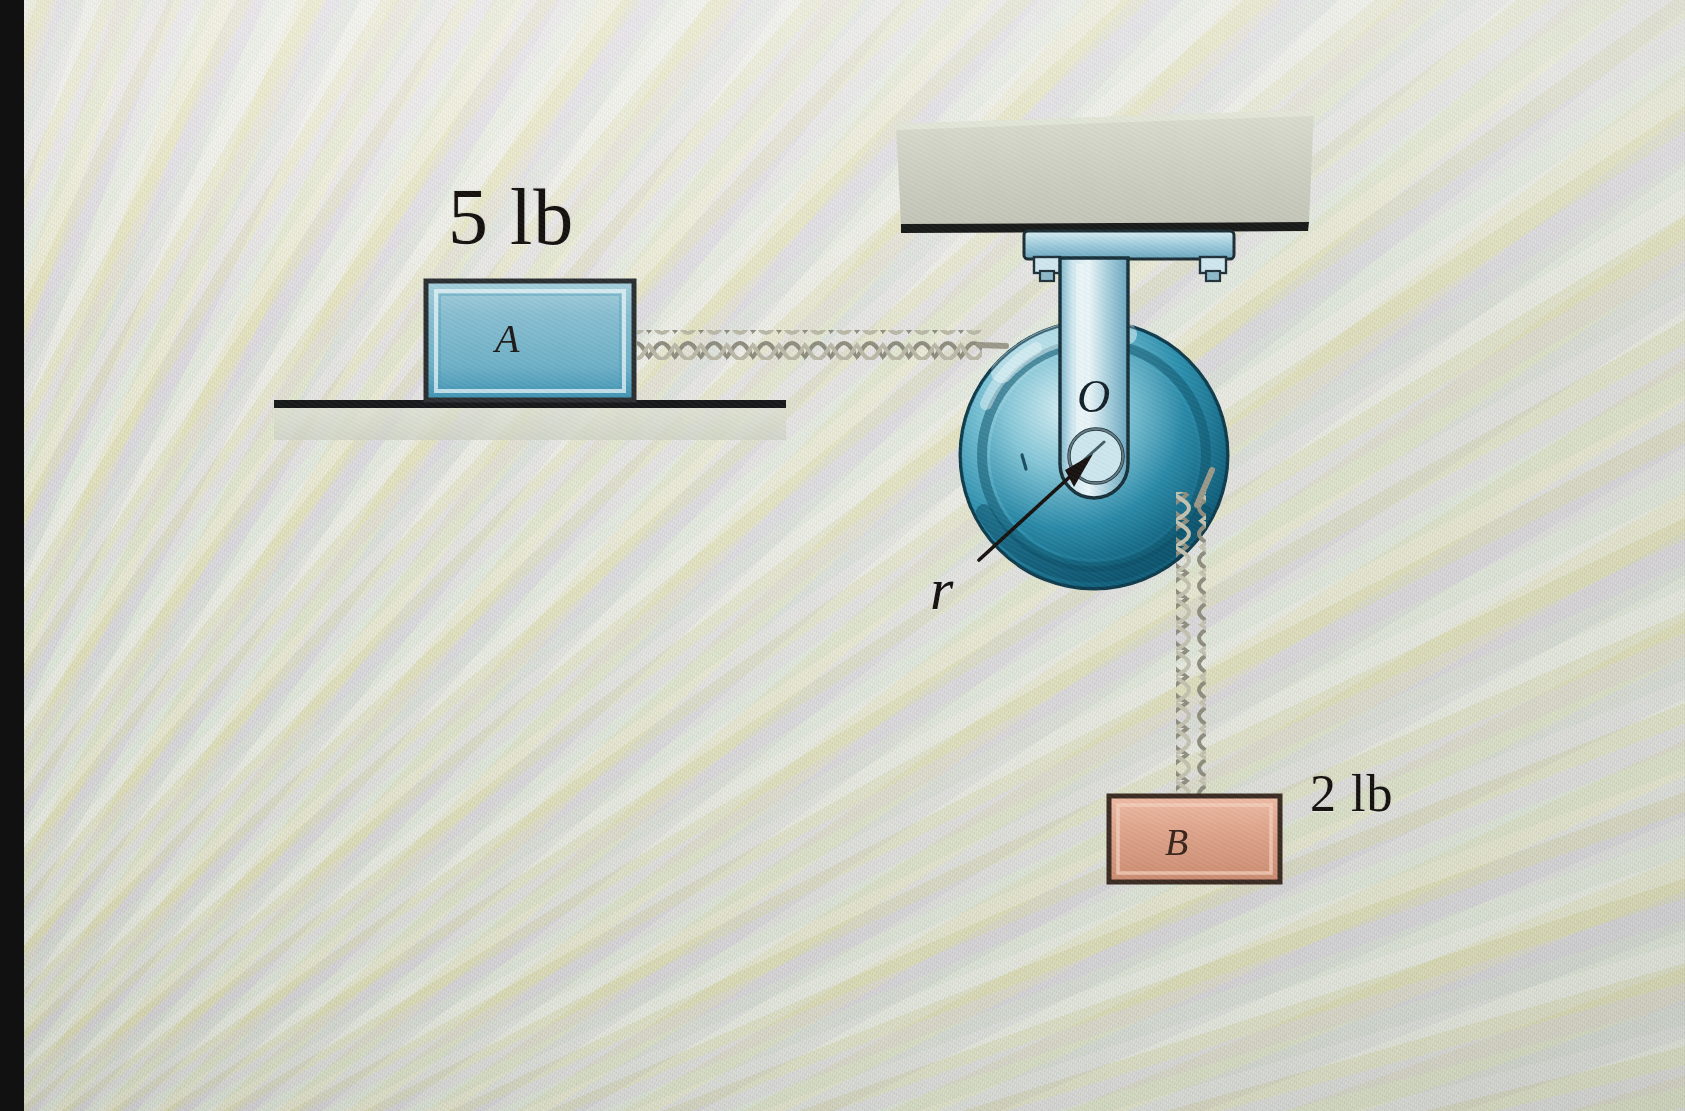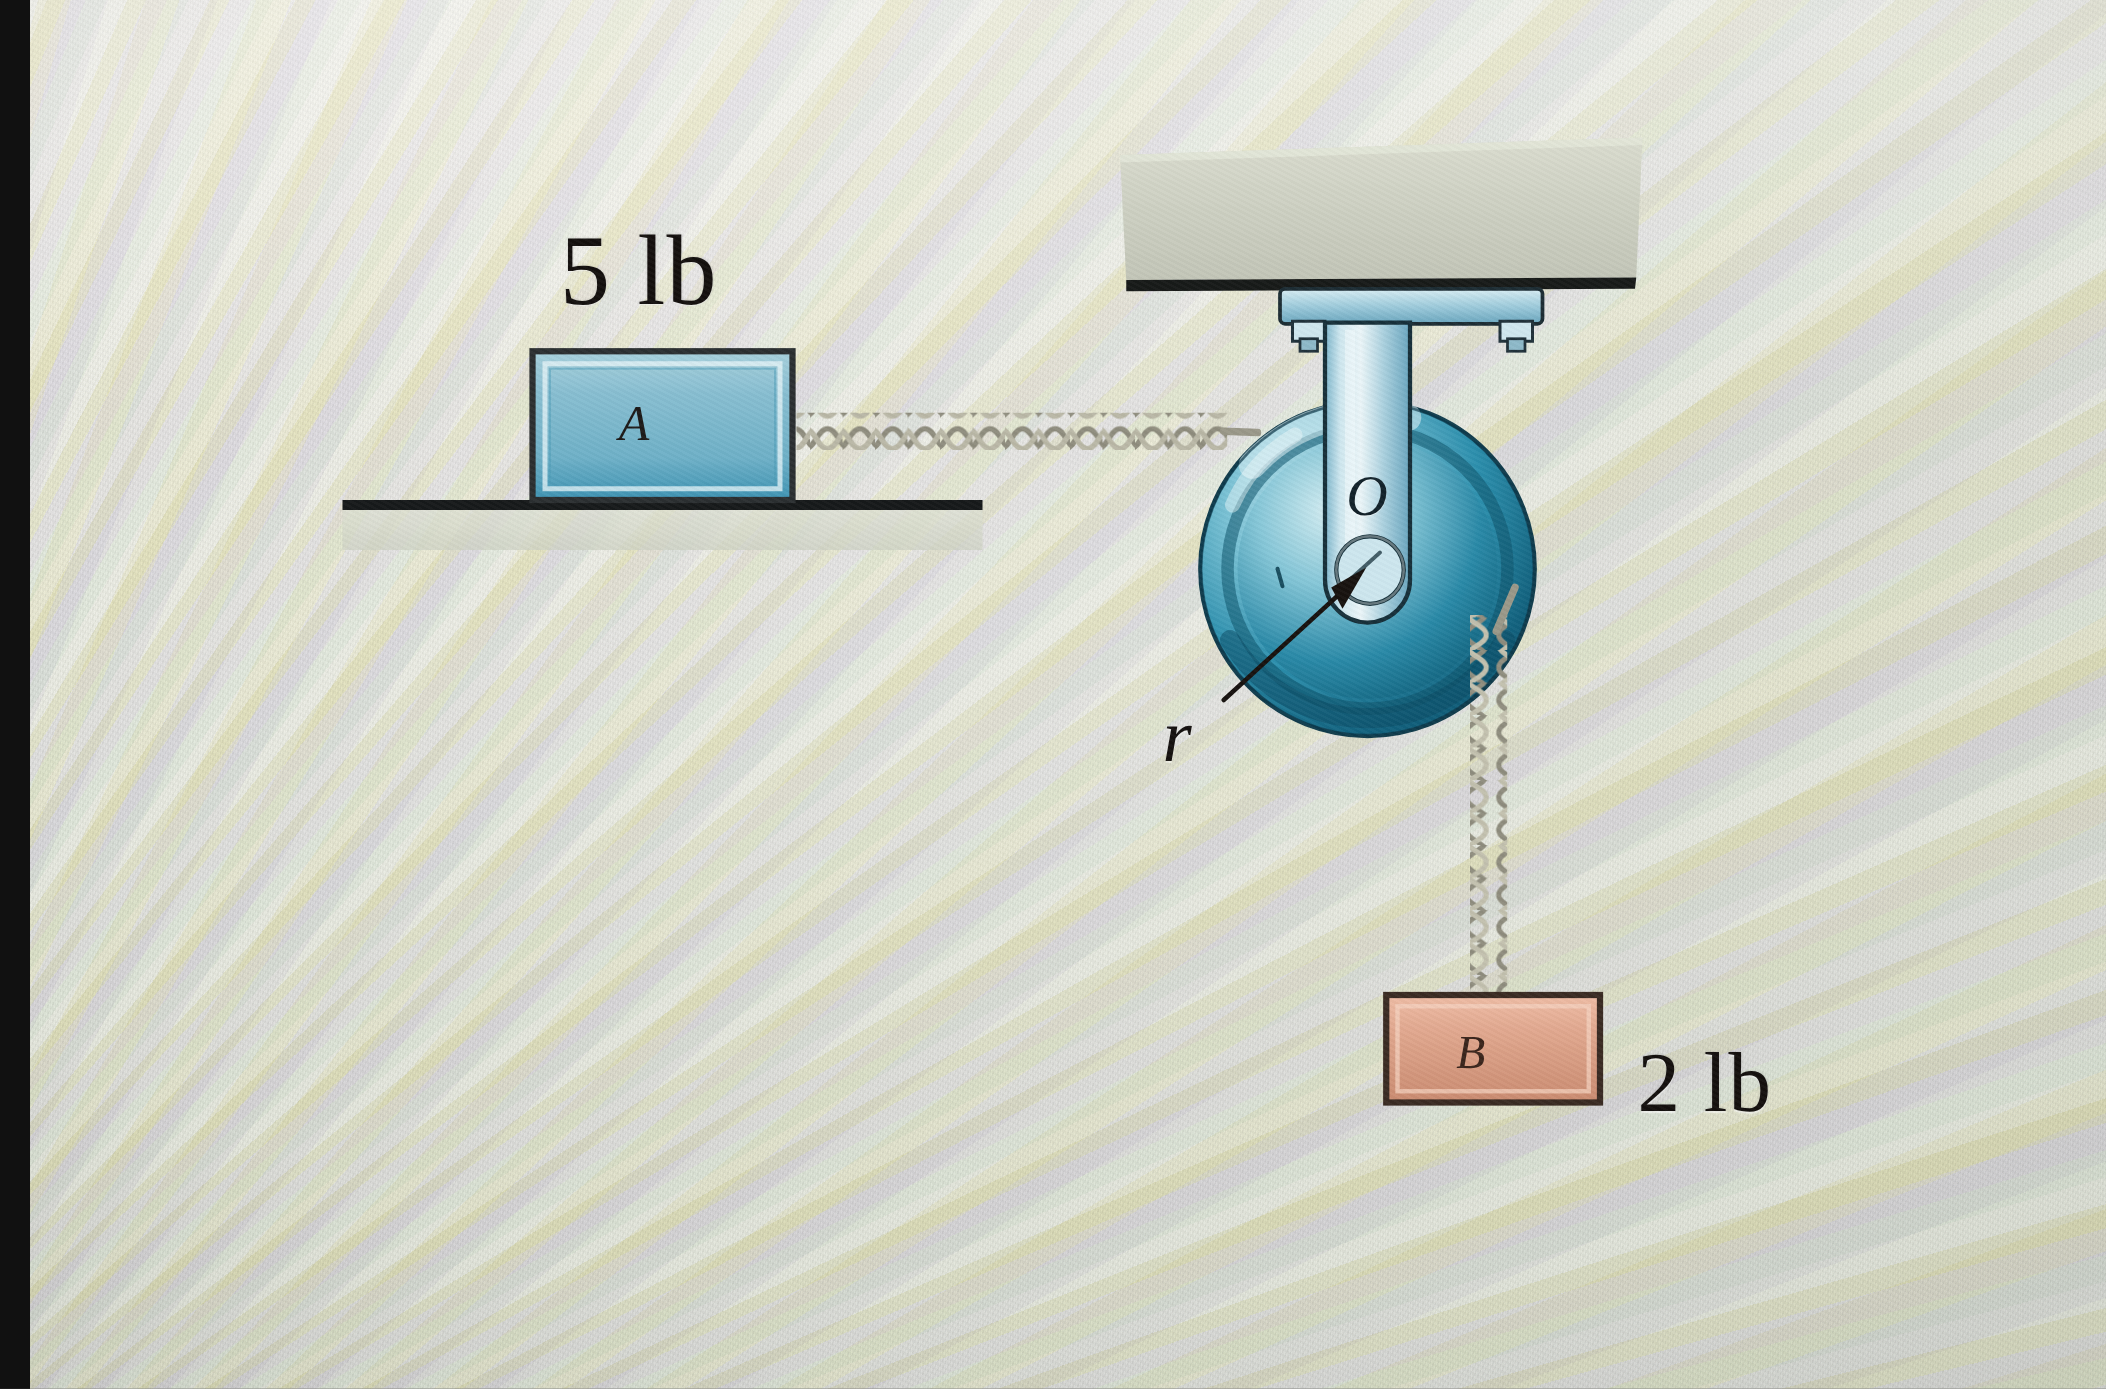--- a/index.html
+++ b/index.html
@@ -60,21 +60,21 @@
     background:linear-gradient(180deg, rgba(255,255,255,.35), rgba(255,255,255,0));
   }
 
   
   .art{position:absolute;left:0;top:0;width:1685px;height:1111px;}
 
   
   .lbl{position:absolute;color:#14100e;white-space:nowrap;}
   .lbl-5lb{left:424px;top:172px;font-size:80px;letter-spacing:1px;
     text-shadow:0 1px 1px rgba(255,255,255,.6), 0 0 2px rgba(40,40,40,.25);}
-  .lbl-2lb{left:1286px;top:827px;font-size:68px;letter-spacing:1px;
+  .lbl-2lb{left:1286px;top:764px;font-size:52px;letter-spacing:1px;
     text-shadow:0 1px 1px rgba(255,255,255,.6), 0 0 2px rgba(40,40,40,.25);}
   .lbl-A{left:471px;top:315px;font-size:40px;font-style:italic;color:#1d1a18;}
   .lbl-B{left:1141px;top:820px;font-size:38px;font-style:italic;color:#3a251c;}
   .lbl-O{left:1053px;top:370px;font-size:46px;font-style:italic;color:#12222a;
     text-shadow:0 1px 0 rgba(255,255,255,.45);}
   .lbl-r{left:906px;top:555px;font-size:60px;font-style:italic;color:#15110f;
     text-shadow:0 1px 0 rgba(255,255,255,.4);}
 
   
   #blurwrap{filter:blur(0.5px) saturate(1.02);}

